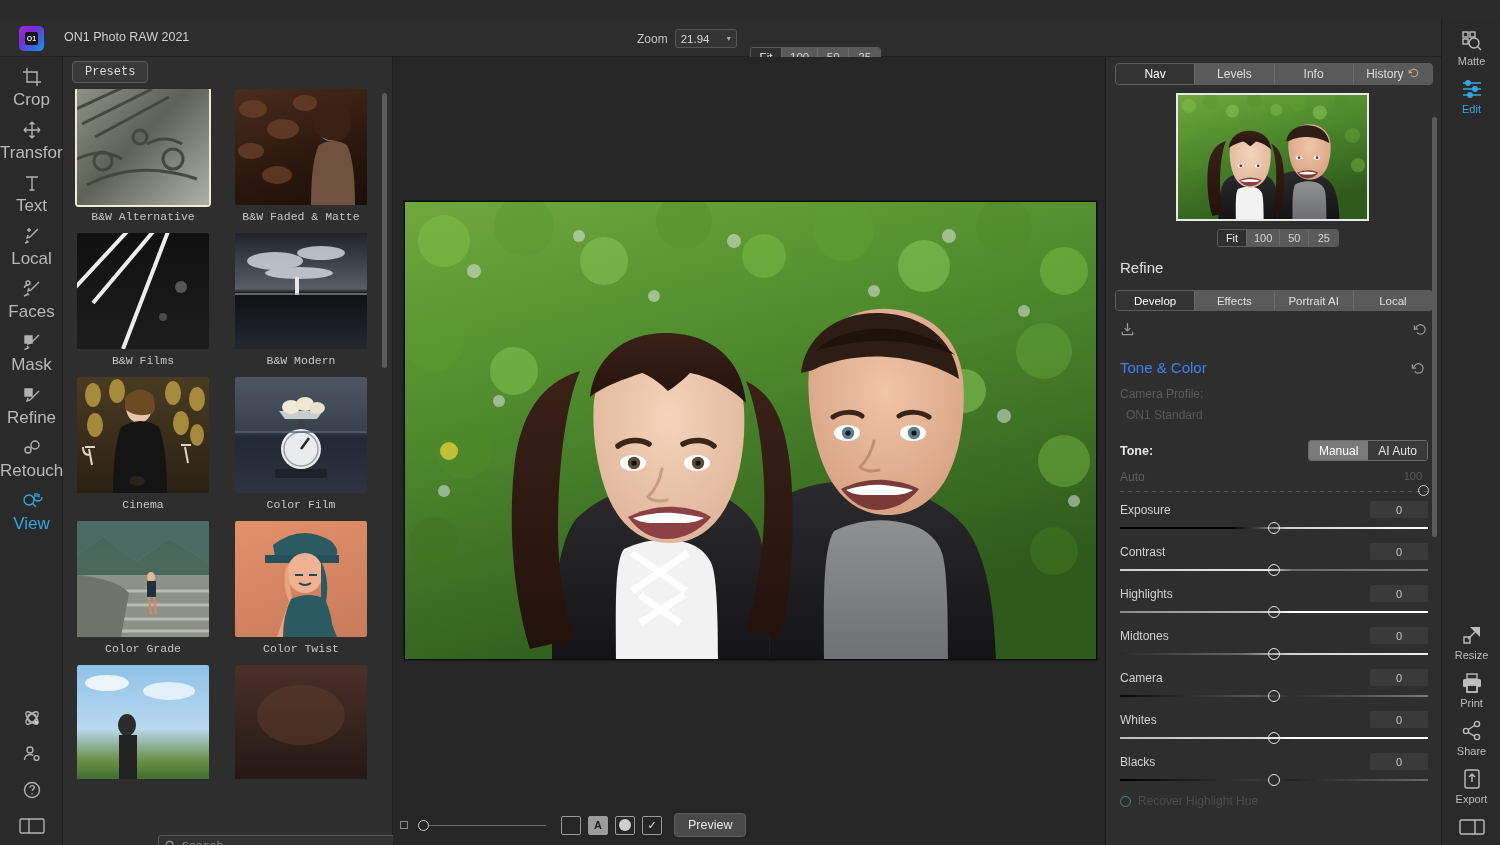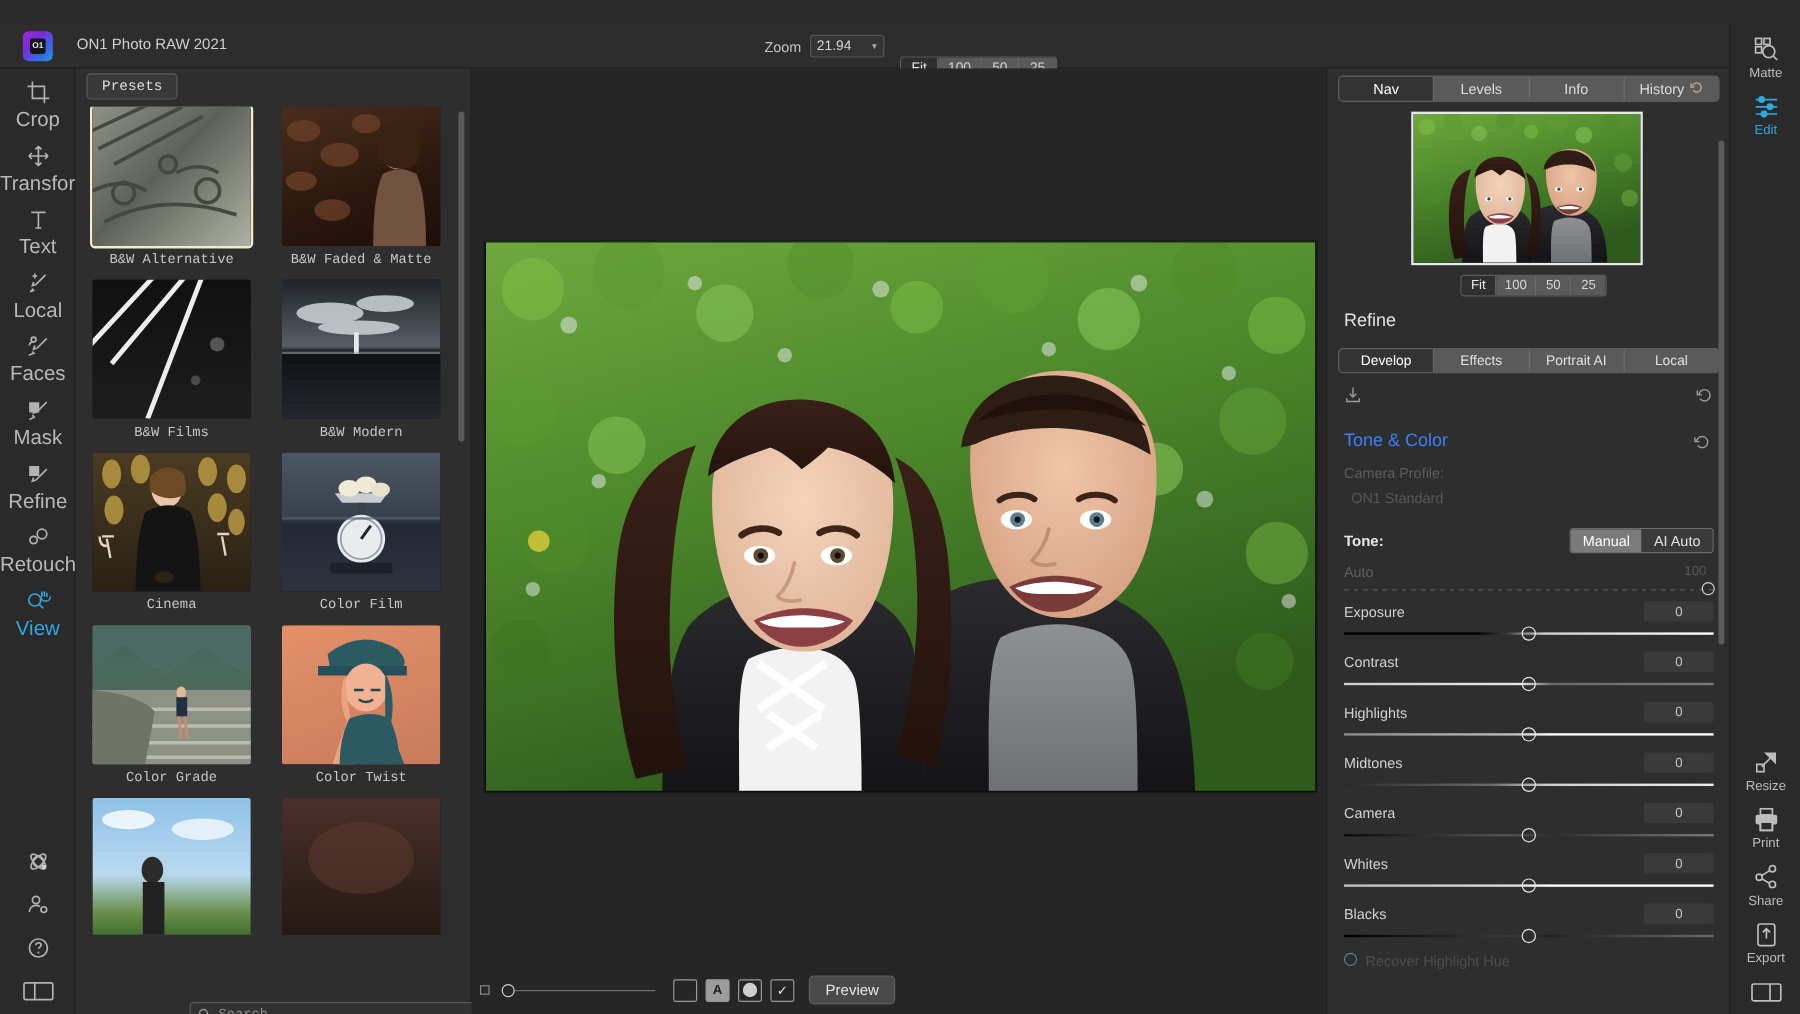--- a/index.html
+++ b/index.html
@@ -249,21 +249,21 @@
     display:flex; align-items:center; justify-content:center;
     font-size:11px; color:#c5c5c5;
   }
   .slider .strack{ position:relative; height:12px; margin-top:5px; }
   .slider .grad{ position:absolute; left:0; top:5px; width:100%; height:2px; }
   .slider .hnd{
     position:absolute; top:0; width:12px; height:12px;
     border:1.7px solid #e4e4e4; border-radius:50%; background:transparent;
   }
 
-  .rhrow{ position:relative; padding:8px 14px 0 14px; display:flex; gap:7px; }
+  .rhrow{ position:relative; padding:8px 14px 0 14px; display:flex; align-items:center; gap:7px; }
   .rhrow .rc{ width:11px;height:11px;border:1.5px solid #3f8f86;border-radius:50%; }
   .rhrow .rl{ font-size:12px; color:#4d4d4d; }
 
   .rscroll{
     position:absolute; right:4px; top:60px; width:5px; height:420px;
     background:#5b5b5b; border-radius:3px;
   }
 
   .rbot{
     position:absolute; left:0; bottom:0; width:336px; height:40px;

